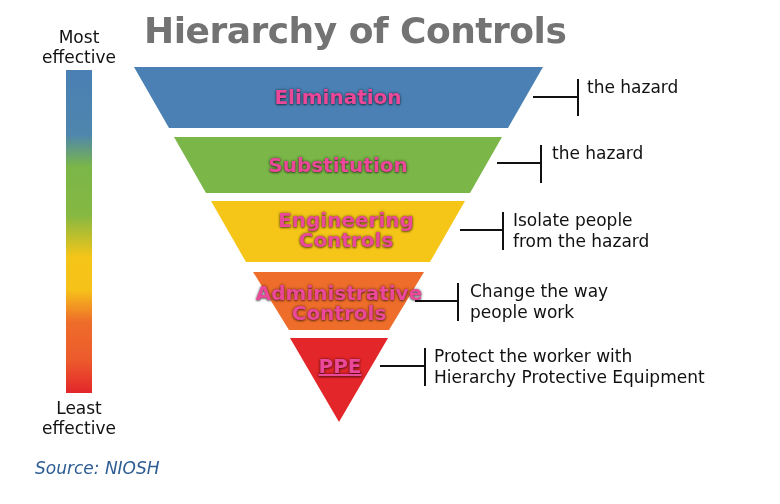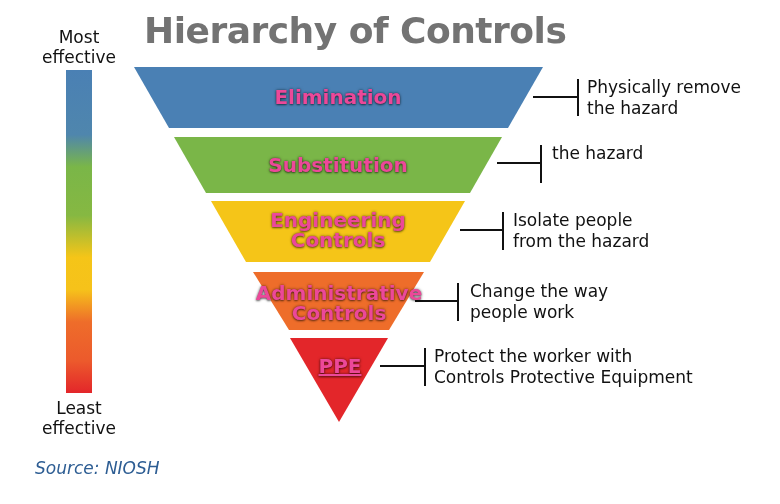--- a/index.html
+++ b/index.html
@@ -81,45 +81,44 @@
     <line x1="425" y1="348" x2="425" y2="386"></line>
   </g>
 </svg>
 
 <div class="level-label" style="left:338px; top:87px;">
   <div>Elimination</div>
 </div>
 <div class="level-label" style="left:338px; top:155px;">
   <div>Substitution</div>
 </div>
-<div class="level-label" style="left:338px; top:210px;">
+<div class="level-label" style="left:346px; top:210px;">
   <div>Engineering</div>
   <div>Controls</div>
 </div>
 <div class="level-label" style="left:339px; top:283px;">
   <div>Administrative</div>
   <div>Controls</div>
 </div>
 <div class="level-label" style="left:340px; top:356px;text-decoration:underline;">
   <div>PPE</div>
 </div>
 
 <div class="desc" style="left:587px; top:77px;">
-  <div>Physically remove</div>
   <div>the hazard</div>
 </div>
 <div class="desc" style="left:552px; top:143px;">
   <div>the hazard</div>
 </div>
 <div class="desc" style="left:513px; top:210px;">
   <div>Isolate people</div>
   <div>from the hazard</div>
 </div>
 <div class="desc" style="left:470px; top:281px;">
   <div>Change the way</div>
   <div>people work</div>
 </div>
 <div class="desc" style="left:434px; top:346px;">
   <div>Protect the worker with</div>
-  <div>Controls Protective Equipment</div>
+  <div>Hierarchy Protective Equipment</div>
 </div>
 
 <div class="abs source">Source: NIOSH</div>
 
 </body></html>

